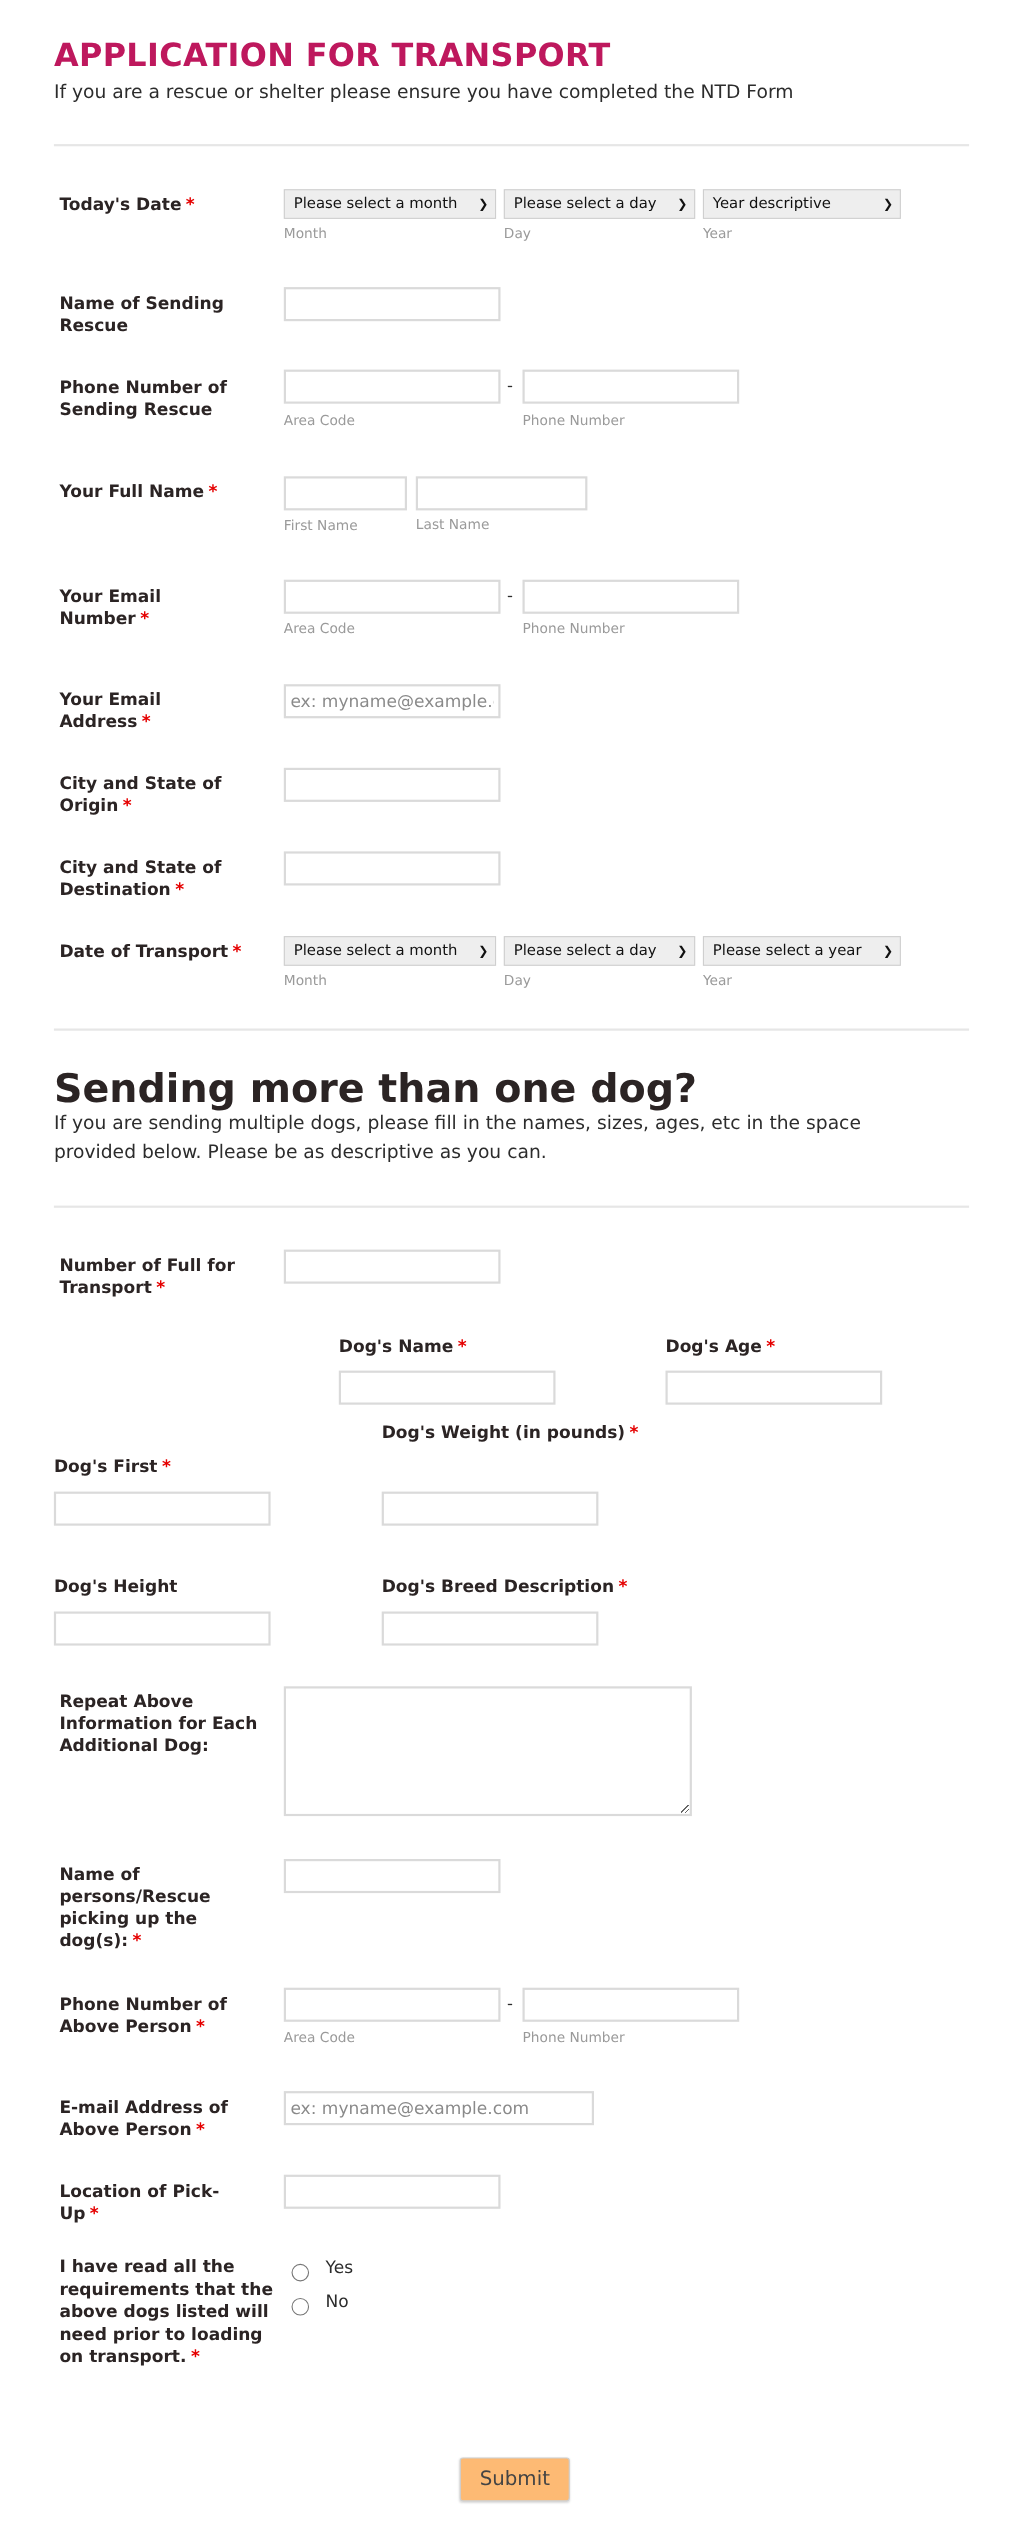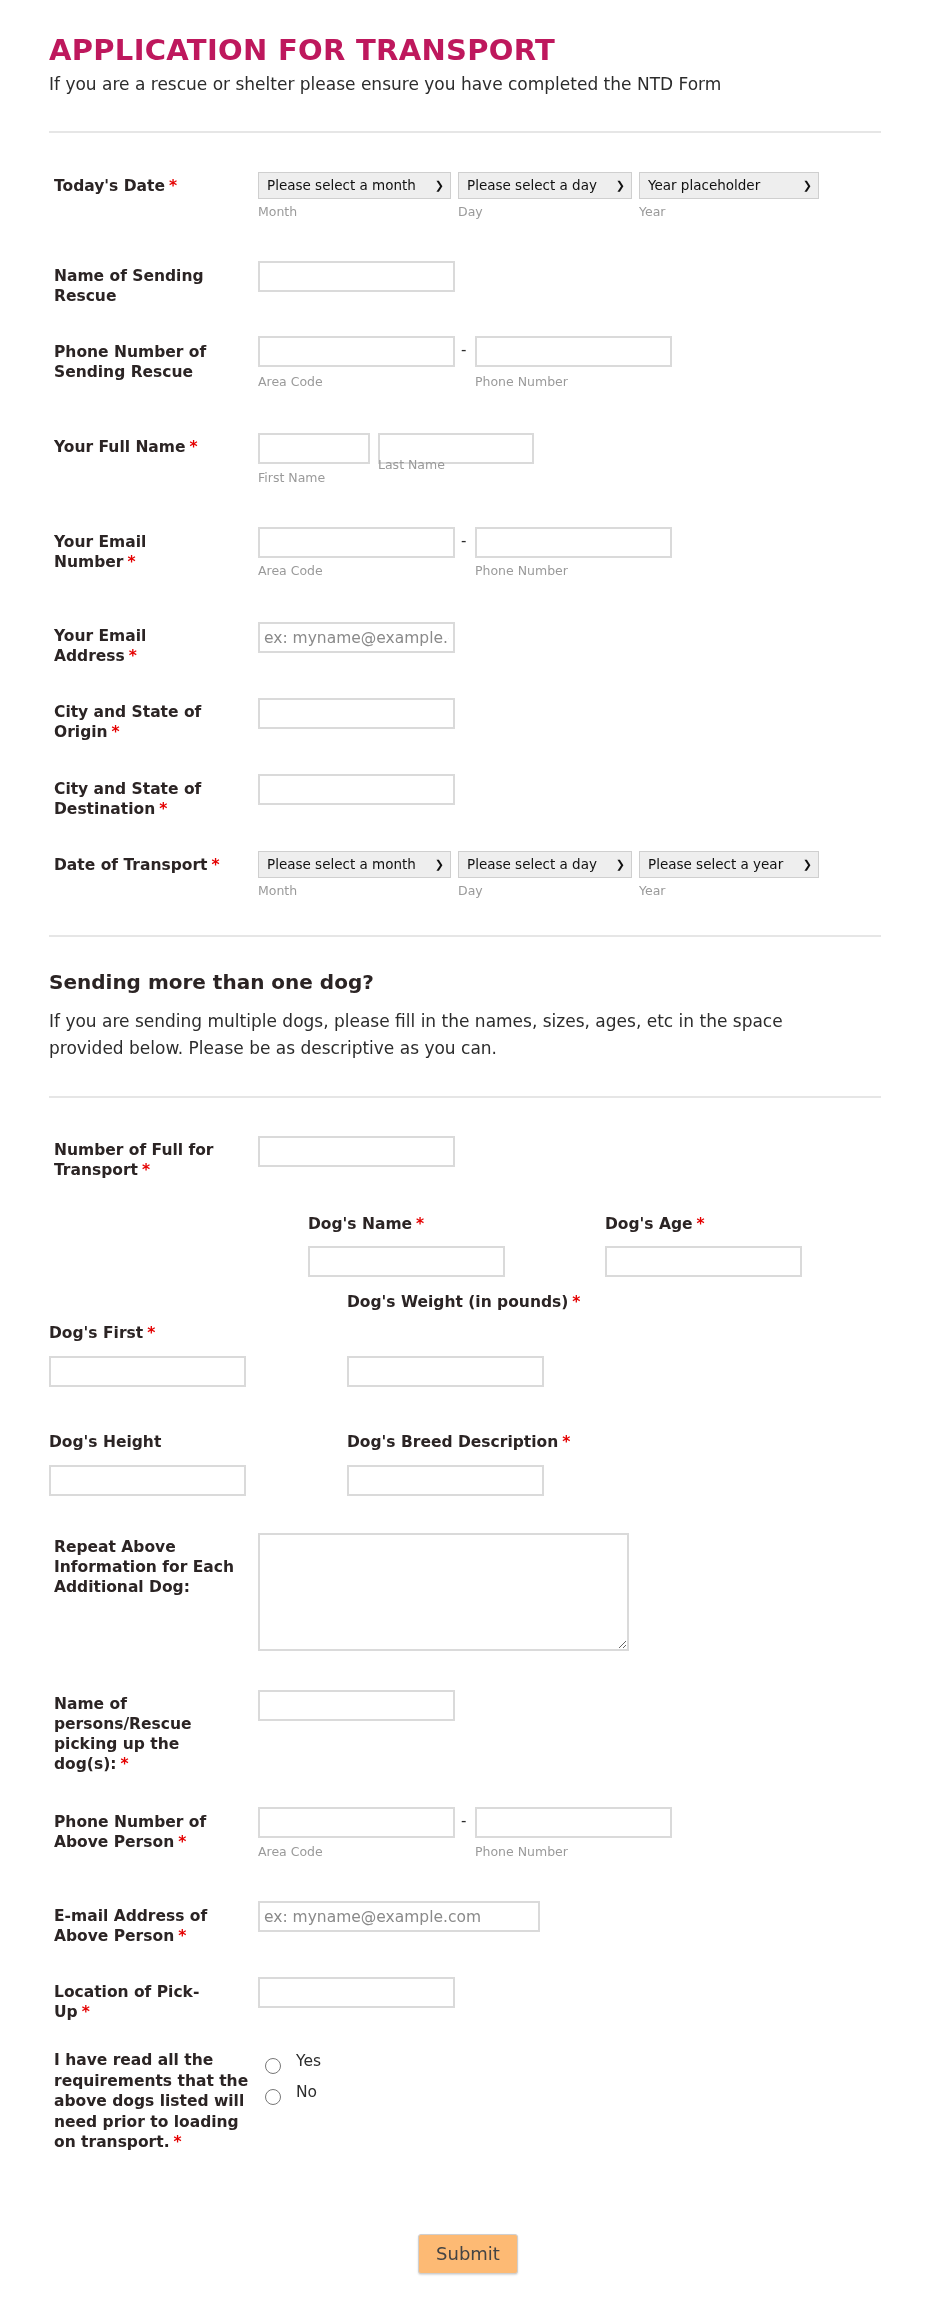--- a/index.html
+++ b/index.html
@@ -1,19 +1,19 @@
 <!DOCTYPE html>
 <html><head>
 <meta charset="utf-8">
 <style>
   html, body { margin:0; padding:0; background:#ffffff; }
   body { width:930px; height:2304px; position:relative; overflow:hidden; font-family:"DejaVu Sans", "Liberation Sans", sans-serif; color:#2c2c2c; }
   .abs { position:absolute; }
   .h1 { font-family:"DejaVu Sans", sans-serif; font-weight:bold; font-size:29px; color:#be185d; letter-spacing:0.3px; }
-  .h2 { font-family:"DejaVu Sans", sans-serif; font-weight:bold; font-size:20px; color:#2b2424; }
+  .h2 { font-family:"DejaVu Sans", sans-serif; font-weight:bold; font-size:36px; color:#2b2424; }
   .subtext { font-size:17px; color:#2c2c2c; line-height:27px; }
   .hr { position:absolute; left:49px; width:832px; height:2px; background:#e6e6e6; }
   .label { position:absolute; font-weight:bold; font-size:15.5px; color:#2b2424; line-height:20px; }
   .req { color:#e50000; margin-left:4px; }
   .input { position:absolute; box-sizing:border-box; height:31px; border:2px solid #dadada; background:#fff; font-size:15.5px; color:#2c2c2c; padding:0 4px; font-family:"DejaVu Sans", sans-serif; outline:none; }
   .input::placeholder { color:#8a8a8a; }
   .textarea { position:absolute; box-sizing:border-box; border:2px solid #dadada; background:#fff; resize:both; font-family:"DejaVu Sans", sans-serif; }
   .sub { position:absolute; font-size:12.5px; color:#9a9a9a; }
   .dash { position:absolute; font-size:15px; color:#2c2c2c; }
   .select { position:absolute; box-sizing:border-box; height:27px; border:1px solid #cfcfcf; background:#eeeeee; font-size:13.5px; color:#111; padding:0 22px 0 8px; line-height:25px; white-space:nowrap; font-family:"DejaVu Sans", sans-serif; }
@@ -25,40 +25,40 @@
 </head>
 <body>
 
 <div class="abs h1" style="left:49px; top:33px;">APPLICATION FOR TRANSPORT</div>
 <div class="abs subtext" style="left:49px; top:71px;">If you are a rescue or shelter please ensure you have completed the NTD Form</div>
 <div class="hr" style="top:131px;"></div>
 
 <div class="label" style="left:54px; top:176px;"><span>Today's Date</span><span class="req">*</span></div>
 <div class="select" style="left:258px; top:172px; width:193px;"><span>Please select a month</span><span class="chev">❯</span></div>
 <div class="select" style="left:458px; top:172px; width:174px;"><span>Please select a day</span><span class="chev">❯</span></div>
-<div class="select" style="left:639px; top:172px; width:180px;"><span>Year placeholder</span><span class="chev">❯</span></div>
+<div class="select" style="left:639px; top:172px; width:180px;"><span>Year descriptive</span><span class="chev">❯</span></div>
 <div class="sub" style="left:258px; top:204px;">Month</div>
 <div class="sub" style="left:458px; top:204px;">Day</div>
 <div class="sub" style="left:639px; top:204px;">Year</div>
 
 <div class="label" style="left:54px; top:266px; width:175px;"><span>Name of Sending Rescue</span></div>
 <input class="input" style="left: 258px; top: 261px; width: 197px;" value="">
 
 <div class="label" style="left:54px; top:342px; width:175px;"><span>Phone Number of Sending Rescue</span></div>
 <input class="input" style="left: 258px; top: 336px; width: 197px;" value="">
 <div class="dash" style="left:461px; top:341px;">-</div>
 <input class="input" style="left: 475px; top: 336px; width: 197px;" value="">
 <div class="sub" style="left:258px; top:374px;">Area Code</div>
 <div class="sub" style="left:475px; top:374px;">Phone Number</div>
 
 <div class="label" style="left:54px; top:437px;"><span>Your Full Name</span><span class="req">*</span></div>
 <input class="input" style="left: 258px; top: 433px; width: 112px;" value="">
 <input class="input" style="left: 378px; top: 433px; width: 156px;" value="">
 <div class="sub" style="left:258px; top:470px;">First Name</div>
-<div class="sub" style="left:378px; top:457px;">Last Name</div>
+<div class="sub" style="left:378px; top:469px;">Last Name</div>
 
 <div class="label" style="left:54px; top:532px; width:175px;"><span>Your Email Number</span><span class="req">*</span></div>
 <input class="input" style="left: 258px; top: 527px; width: 197px;" value="">
 <div class="dash" style="left:461px; top:532px;">-</div>
 <input class="input" style="left: 475px; top: 527px; width: 197px;" value="">
 <div class="sub" style="left:258px; top:563px;">Area Code</div>
 <div class="sub" style="left:475px; top:563px;">Phone Number</div>
 
 <div class="label" style="left:54px; top:626px; width:175px;"><span>Your Email Address</span><span class="req">*</span></div>
 <input class="input" style="left: 258px; top: 622px; width: 197px;" placeholder="ex: myname@example.com">

